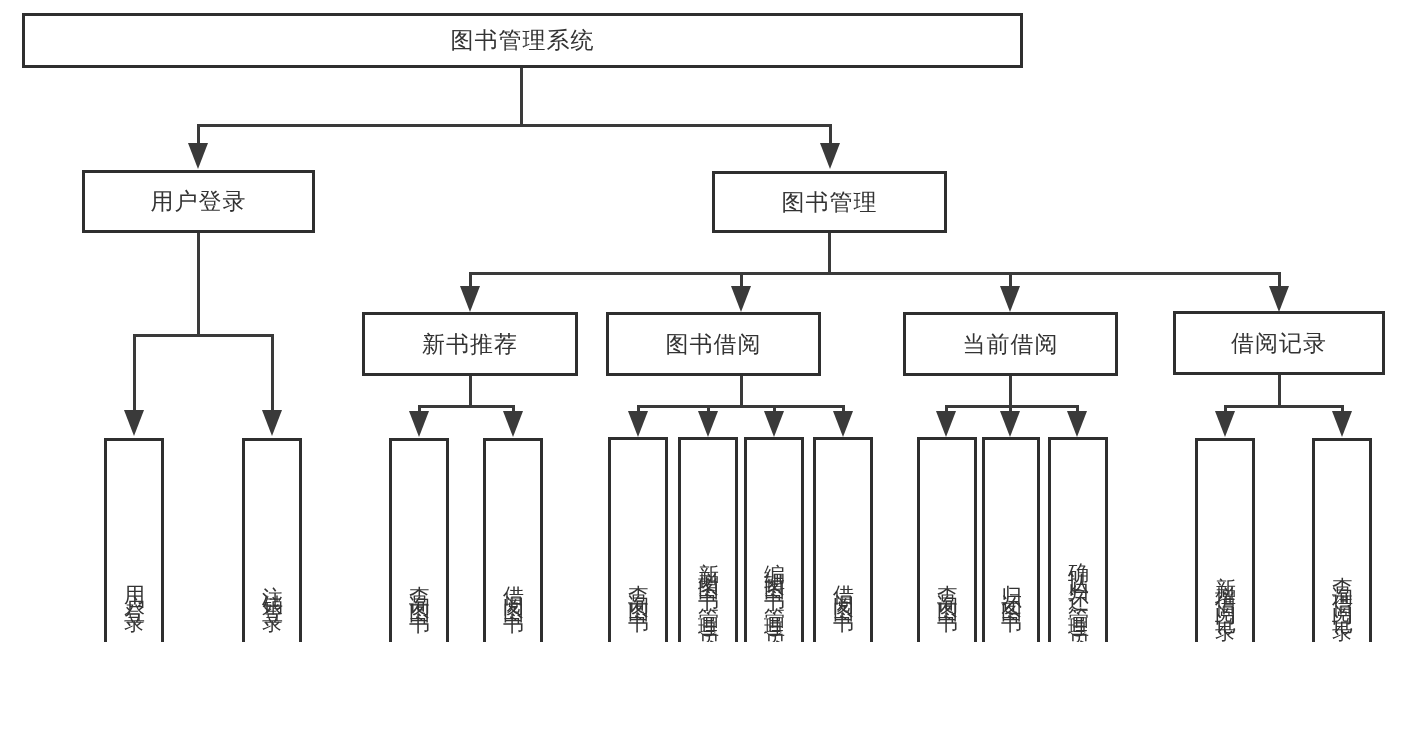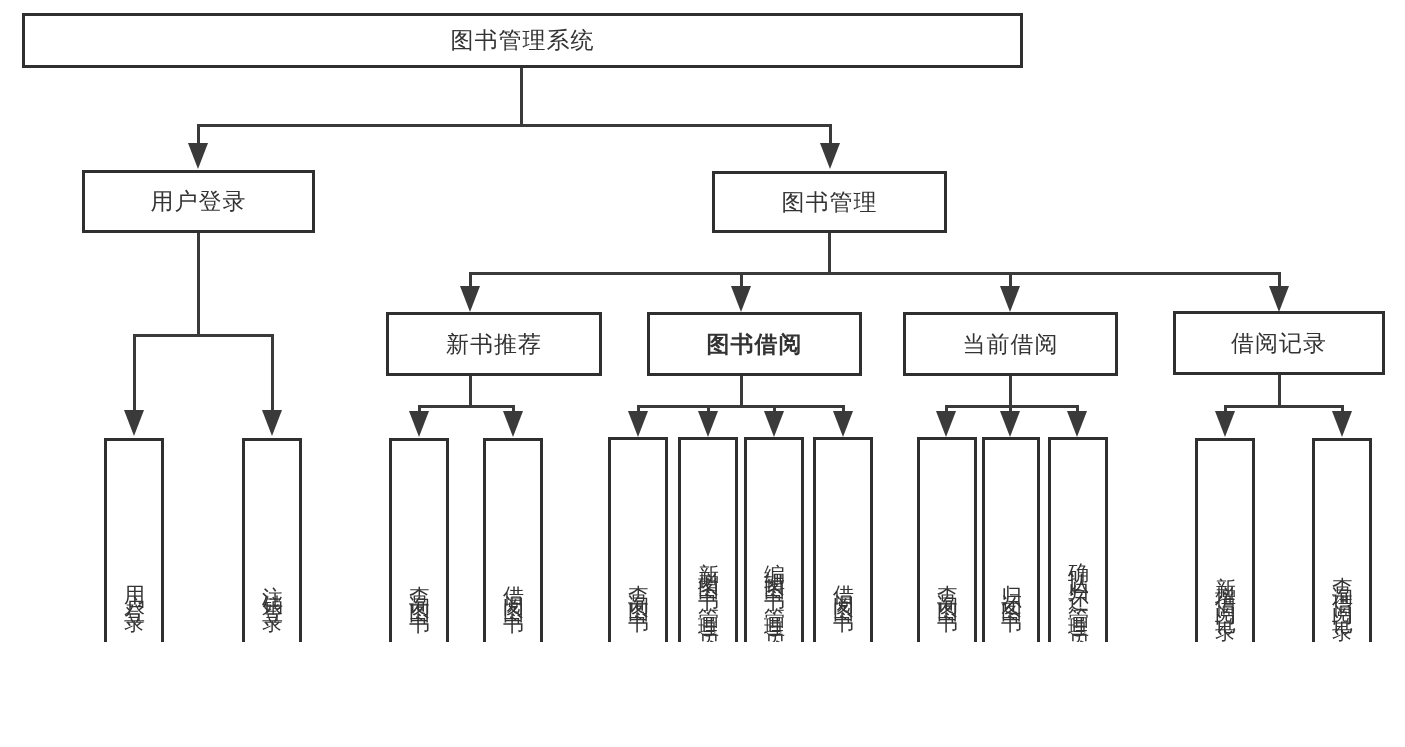--- a/index.html
+++ b/index.html
@@ -63,22 +63,22 @@
 </head>
 <body>
 
 <div class="canvas">
 
   <div class="box" style="left:22px;top:13px;width:1001px;height:55px;">图书管理系统</div>
 
   <div class="box" style="left:82px;top:170px;width:233px;height:63px;">用户登录</div>
   <div class="box" style="left:712px;top:171px;width:235px;height:62px;font-family:Liberation Serif, serif;">图书管理</div>
 
-  <div class="box" style="left:362px;top:312px;width:216px;height:64px;margin-left:24px;">新书推荐</div>
-  <div class="box" style="left:647px;top:312px;width:215px;height:64px;font-weight:bold;">图书借阅</div>
+  <div class="box" style="left:362px;top:312px;width:216px;height:64px;">新书推荐</div>
+  <div class="box" style="left:606px;top:312px;width:215px;height:64px;">图书借阅</div>
   <div class="box" style="left:903px;top:312px;width:215px;height:64px;text-align:center;">当前借阅</div>
   <div class="box" style="left:1173px;top:311px;width:212px;height:64px;">借阅记录</div>
 
   <div class="box leaf" style="left:104px;top:438px;width:60px;height:298px;">
     <span class="vtext">用户登录</span>
     </div>
   <div class="box leaf" style="left:242px;top:438px;width:60px;height:298px;">
     <span class="vtext">注销登录</span>
     </div>
 

